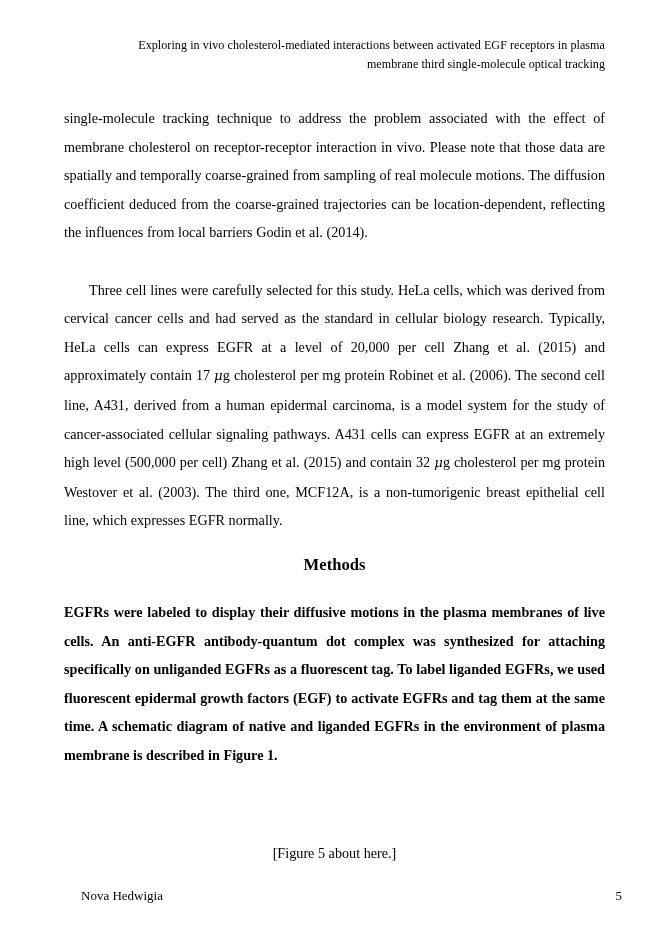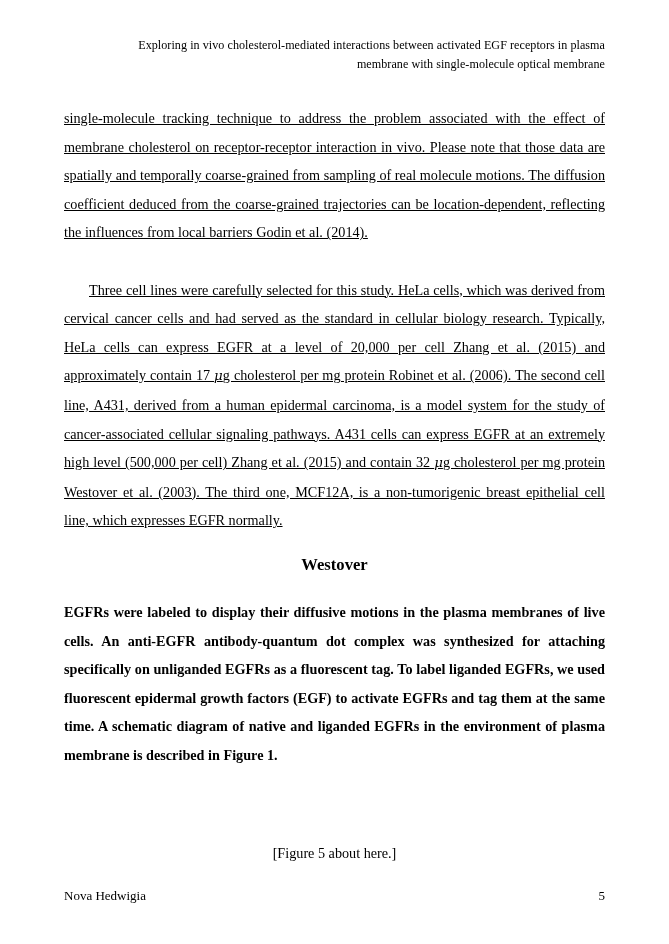--- a/index.html
+++ b/index.html
@@ -31,21 +31,20 @@
     line-height: 19px;
     letter-spacing: 0.05px;
   }
 
   
   .body-block {
     position: absolute;
     left: 64px;
     top: 104px;
     width: 541px;
-    text-decoration: underline;
   }
 
   p.para {
     margin: 0;
     font-size: 14.2px;
     line-height: 28.6px;
     text-align: justify;
     text-justify: inter-word;
     hyphens: manual;
     letter-spacing: 0.01px;
@@ -83,21 +82,21 @@
     top: 842px;
     width: 541px;
     text-align: center;
     font-size: 14.2px;
     line-height: 22px;
   }
 
   
   .footer {
     position: absolute;
-    left: 64px;
+    left: 81px;
     top: 886px;
     width: 541px;
     display: flex;
     justify-content: space-between;
     align-items: flex-start;
     font-size: 13px;
     line-height: 20px;
   }
   .footer-journal { text-align: left; }
   .footer-page { text-align: right; }
@@ -109,30 +108,30 @@
     font-size: 13.4px;
   }
 </style>
 </head>
 <body>
 
 <div class="page">
 
   <div class="running-head">
     <div>Exploring in vivo cholesterol-mediated interactions between activated EGF receptors in plasma</div>
-    <div>membrane with single-molecule optical membrane</div>
+    <div>membrane third single-molecule optical tracking</div>
   </div>
 
   <div class="body-block">
     <p class="para">single-molecule tracking technique to address the problem associated with the effect of membrane cholesterol on receptor-receptor interaction in vivo.  Please note that those data are spatially and temporally coarse-grained from sampling of real molecule motions. The diffusion coefficient deduced from the coarse-grained trajectories can be location-dependent, reflecting the influences from local barriers Godin et al. (2014).</p>
     <div class="gap-after-p1"></div>
     <p class="para indent"><span>Three cell lines were carefully selected for this study. HeLa cells, which was derived from cervical cancer cells and had served as the standard in cellular biology research. Typically, HeLa cells can express EGFR at a level of 20,000 per cell Zhang et al. (2015) and approximately contain 17 </span><span class="mu">μ</span><span>g cholesterol per mg protein Robinet et al. (2006).  The second cell line, A431, derived from a human epidermal carcinoma, is a model system for the study of cancer-associated cellular signaling pathways.  A431 cells can express EGFR at an extremely high level (500,000 per cell) Zhang et al. (2015) and contain 32 </span><span class="mu">μ</span><span>g cholesterol per mg protein Westover et al. (2003).  The third one, MCF12A, is a non-tumorigenic breast epithelial cell line, which expresses EGFR normally.</span></p>
   </div>
 
-  <div class="section-heading">Westover</div>
+  <div class="section-heading">Methods</div>
 
   <div class="methods-block">
     <p class="para">EGFRs were labeled to display their diffusive motions in the plasma membranes of live cells. An anti-EGFR antibody-quantum dot complex was synthesized for attaching specifically on unliganded EGFRs as a fluorescent tag.  To label liganded EGFRs, we used fluorescent epidermal growth factors (EGF) to activate EGFRs and tag them at the same time.  A schematic diagram of native and liganded EGFRs in the environment of plasma membrane is described in Figure 1.</p>
   </div>
 
   <div class="figure-note">[Figure 5 about here.]</div>
 
   <div class="footer">
     <div class="footer-journal">Nova Hedwigia</div>
     <div class="footer-page">5</div>

